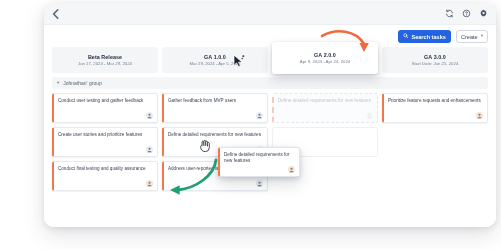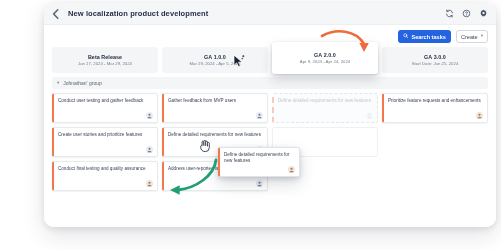--- a/index.html
+++ b/index.html
@@ -326,21 +326,20 @@
   <div id="window-shadow"></div>
 
   <div id="window">
 
     <div id="titlebar">
       <div id="back-chevron">
         <svg viewBox="0 0 10 10" fill="none" stroke="currentColor" stroke-width="1.3" stroke-linecap="round" stroke-linejoin="round">
           <path d="M6.5 1.5 L3 5 L6.5 8.5"></path>
         </svg>
       </div>
-      <div id="app-title">New localization product development</div>
 
       <div id="titlebar-actions">
         <span class="tb-icon">
           <svg viewBox="0 0 12 12" fill="none" stroke="currentColor" stroke-width="1.1" stroke-linecap="round">
             <path d="M10 5.2A4.2 4.2 0 0 0 2.6 3.1"></path>
             <path d="M2 6.8A4.2 4.2 0 0 0 9.4 8.9"></path>
             <path d="M2.4 1.3v1.9h1.9"></path>
             <path d="M9.6 10.7V8.8H7.7"></path>
           </svg>
         </span>

